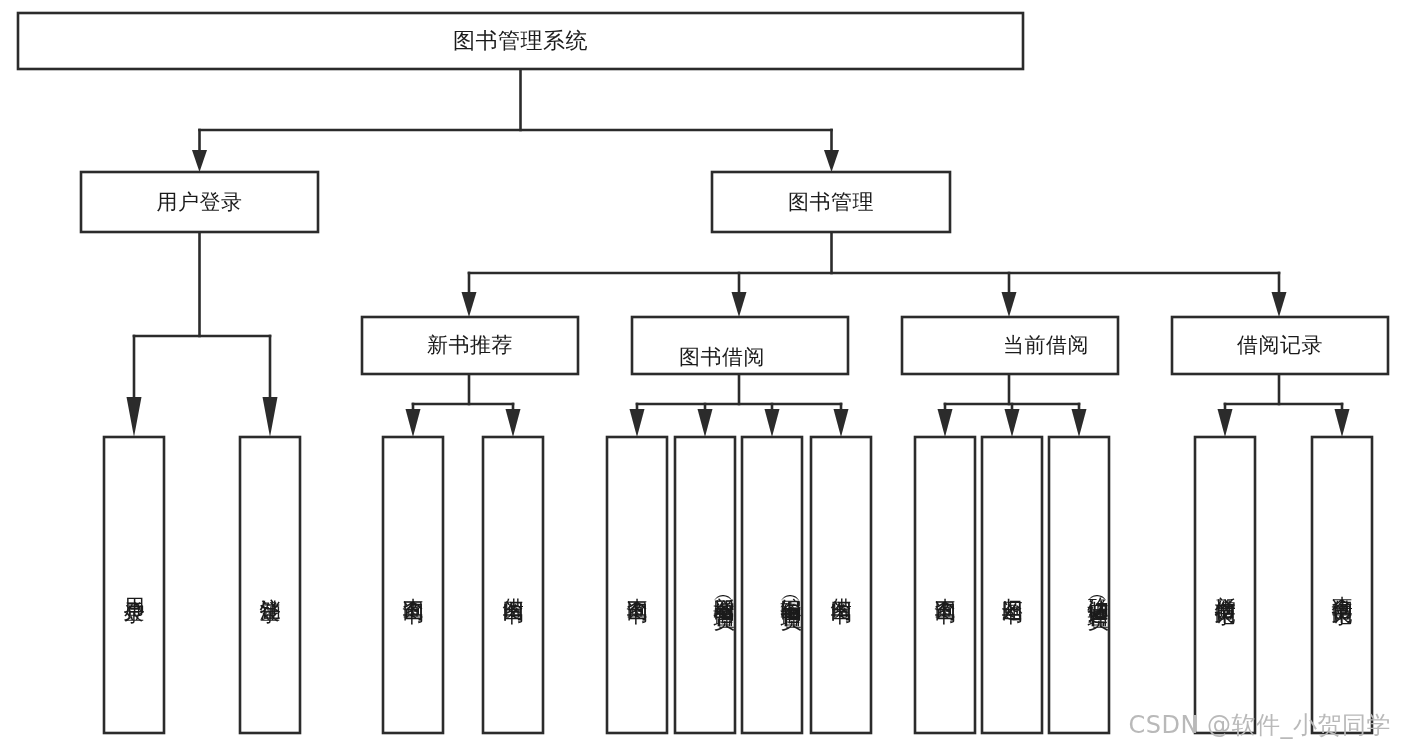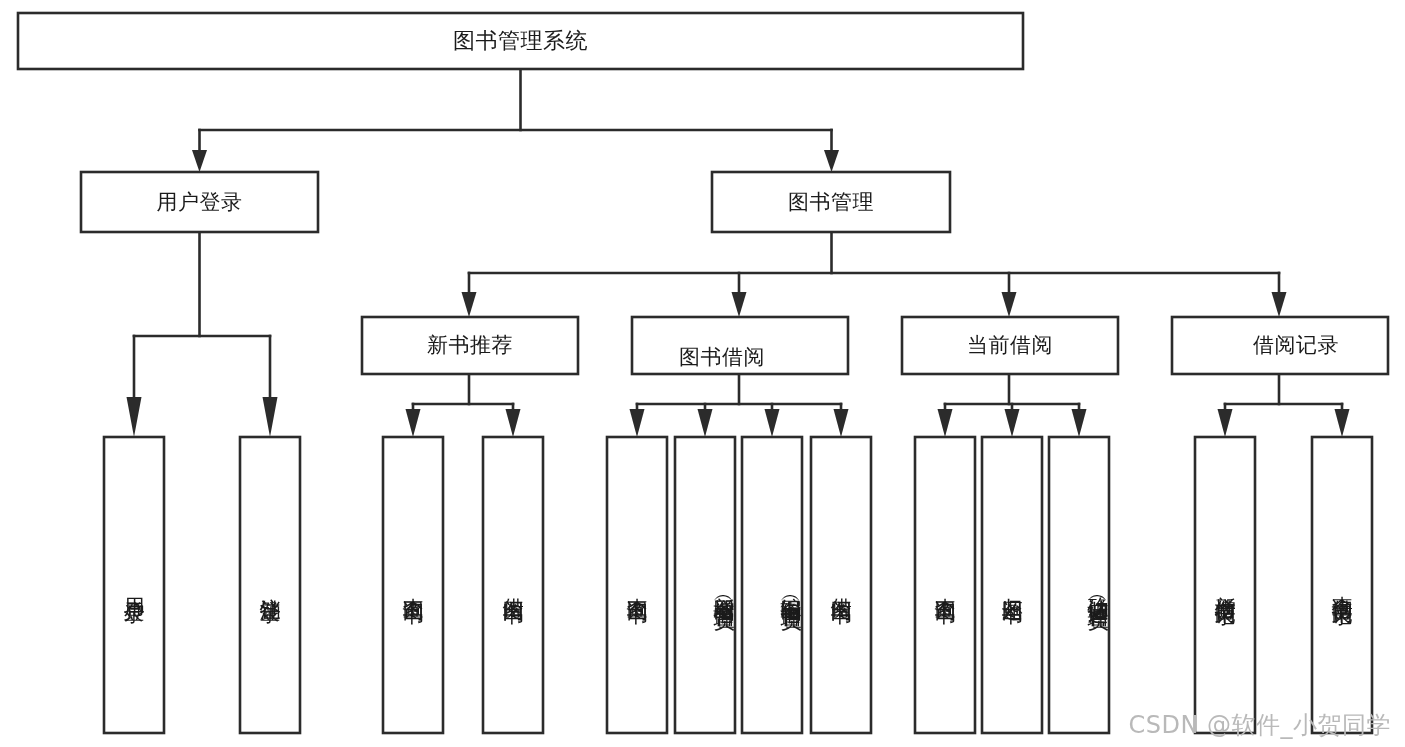--- a/index.html
+++ b/index.html
@@ -188,22 +188,22 @@
     <rect class="node-rect" x="1312" y="437" width="60" height="296"></rect>
   </svg>
 
   <div class="node-label horizontal root" style="left:18px; top:13px; width:1005px; height:56px;">图书管理系统</div>
 
   <div class="node-label horizontal" style="left:81px; top:172px; width:237px; height:60px;">用户登录</div>
   <div class="node-label horizontal" style="left:712px; top:172px; width:238px; height:60px;">图书管理</div>
 
   <div class="node-label horizontal" style="left:362px; top:317px; width:216px; height:57px;">新书推荐</div>
   <div class="node-label horizontal" style="left:632px; top:329px; width:180px; height:57px;">图书借阅</div>
-  <div class="node-label horizontal" style="left:902px; top:317px; width:216px; height:57px;">当前借阅</div>
-  <div class="node-label horizontal" style="left:1172px; top:317px; width:216px; height:57px;padding-left:16px;">借阅记录</div>
+  <div class="node-label horizontal" style="left:902px; top:317px; width:216px; height:57px;padding-left:36px;">当前借阅</div>
+  <div class="node-label horizontal" style="left:1172px; top:317px; width:216px; height:57px;">借阅记录</div>
 
   <div class="node-label vertical" style="left:104px; top:437px; width:60px; height:296px;">用户登录</div>
   <div class="node-label vertical" style="left:240px; top:437px; width:60px; height:296px;">注销登录</div>
 
   <div class="node-label vertical" style="left:383px; top:437px; width:60px; height:296px;">查询图书</div>
   <div class="node-label vertical" style="left:483px; top:437px; width:60px; height:296px;">借阅图书</div>
 
   <div class="node-label vertical" style="left:607px; top:437px; width:60px; height:296px;">查询图书</div>
   <div class="node-label vertical" style="left:675px; top:437px; width:60px; height:296px; align-items:flex-start; padding-top:8px; box-sizing:border-box;">新增图书（管理员）</div>
   <div class="node-label vertical" style="left:742px; top:437px; width:60px; height:296px; align-items:flex-start; padding-top:8px; box-sizing:border-box;">编辑图书（管理员）</div>

